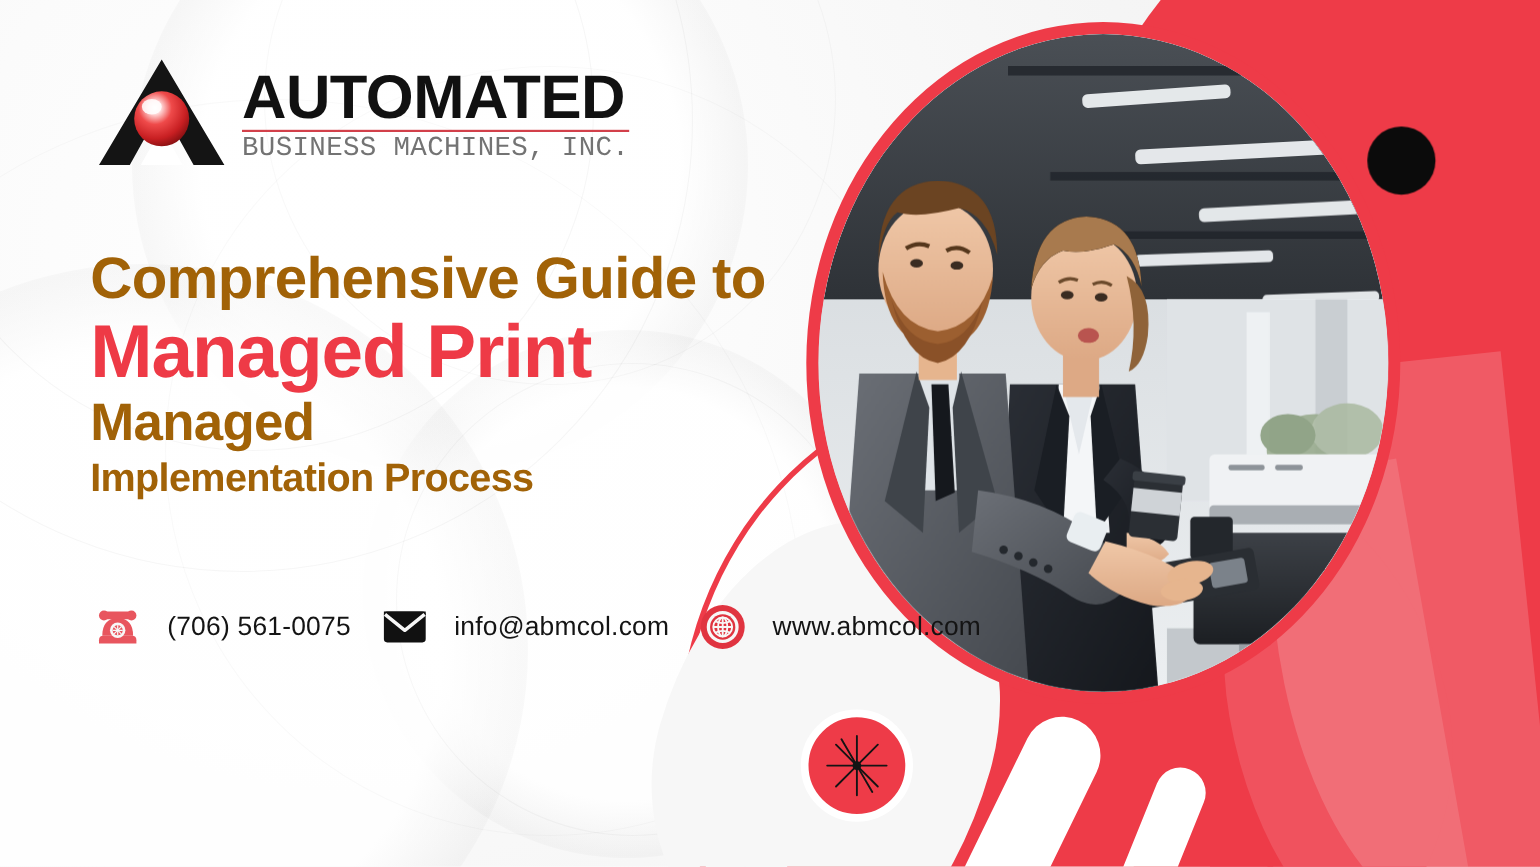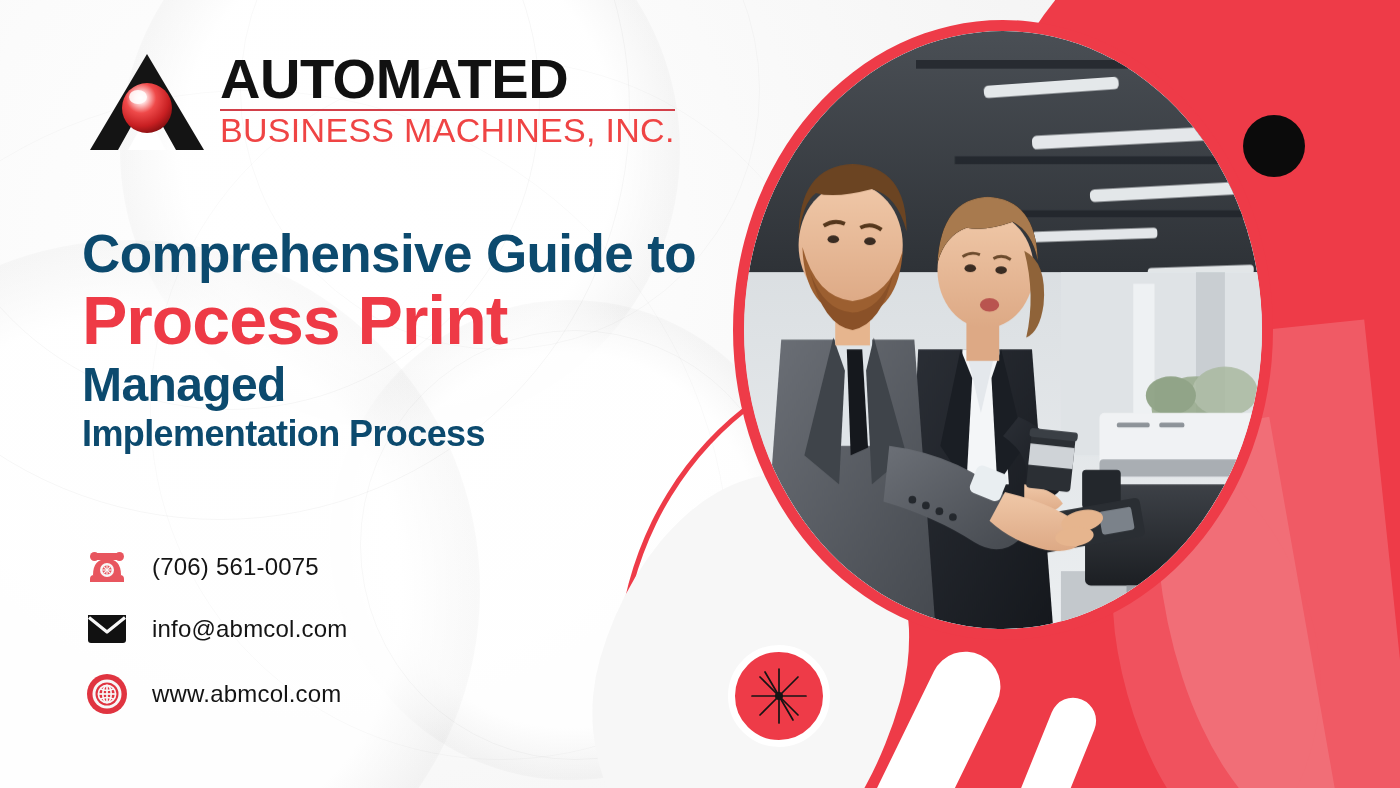--- a/index.html
+++ b/index.html
@@ -178,51 +178,51 @@
     color:#111111;
     line-height:0.96;
     font-family:"Liberation Sans", sans-serif;
   }
   .logo-rule {
     height:2px;
     background:#d2404a;
     margin:3px 0 2px 0;
   }
   .logo-word-bot {
-    font-size:34px;
+    font-size:25px;
     font-weight:400;
     letter-spacing:0.3px;
-    color:#ef4444;
+    color:#737373;
     line-height:1.05;
-    font-family:Liberation Sans, sans-serif;
+    font-family:Liberation Mono, monospace;
   }
 
   
   .headline {
     position:absolute;
     left:82px; top:226px;
     width:660px;
   }
   .hl-line {
     font-weight:700;
-    color:#0c4a6e;
+    color:#a16207;
     line-height:1.06;
     letter-spacing:-0.6px;
     font-family:"Liberation Sans", sans-serif;
   }
   .hl-1 { font-size:53px; }
   .hl-2 { font-size:68px; color:#ee3a46; line-height:1.12; letter-spacing:-1px; }
   .hl-3 { font-size:48px; line-height:1.14; }
   .hl-4 { font-size:36px; line-height:1.14; }
 
   
   .contacts {
     position:absolute;
     left:84px; top:548px;
-    display:flex; flex-direction:column; gap:26px;
+    display:flex; flex-direction:row; gap:26px;
   }
   .crow { display:flex; align-items:center; gap:22px; }
   .cicon { width:46px; display:flex; align-items:center; justify-content:center; }
   .cicon svg { display:block; }
   .ctext {
     font-size:24px;
     font-weight:400;
     color:#141414;
     letter-spacing:0.2px;
     font-family:"Liberation Sans", sans-serif;
@@ -459,21 +459,21 @@
     </div>
     <div class="logo-words">
       <div class="logo-word-top">AUTOMATED</div>
       <div class="logo-rule"></div>
       <div class="logo-word-bot">BUSINESS MACHINES, INC.</div>
     </div>
   </div>
 
   <div class="headline">
     <div class="hl-line hl-1">Comprehensive Guide to</div>
-    <div class="hl-line hl-2">Process Print</div>
+    <div class="hl-line hl-2">Managed Print</div>
     <div class="hl-line hl-3">Managed</div>
     <div class="hl-line hl-4">Implementation Process</div>
   </div>
 
   <div class="contacts">
 
     <div class="crow">
       <span class="cicon">
         <svg width="44" height="38" viewBox="0 0 44 38" aria-hidden="true">
           <path d="M5 31 q0 -4 4 -4 h26 q4 0 4 4 v3 h-34 z" fill="#e8555e"></path>

